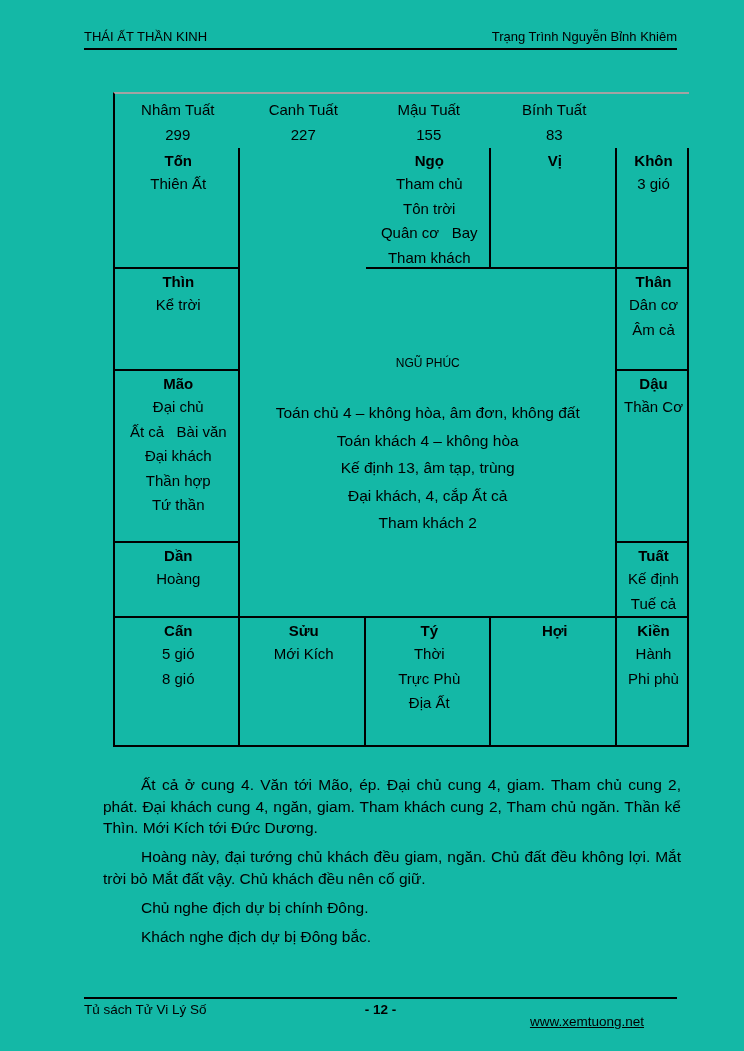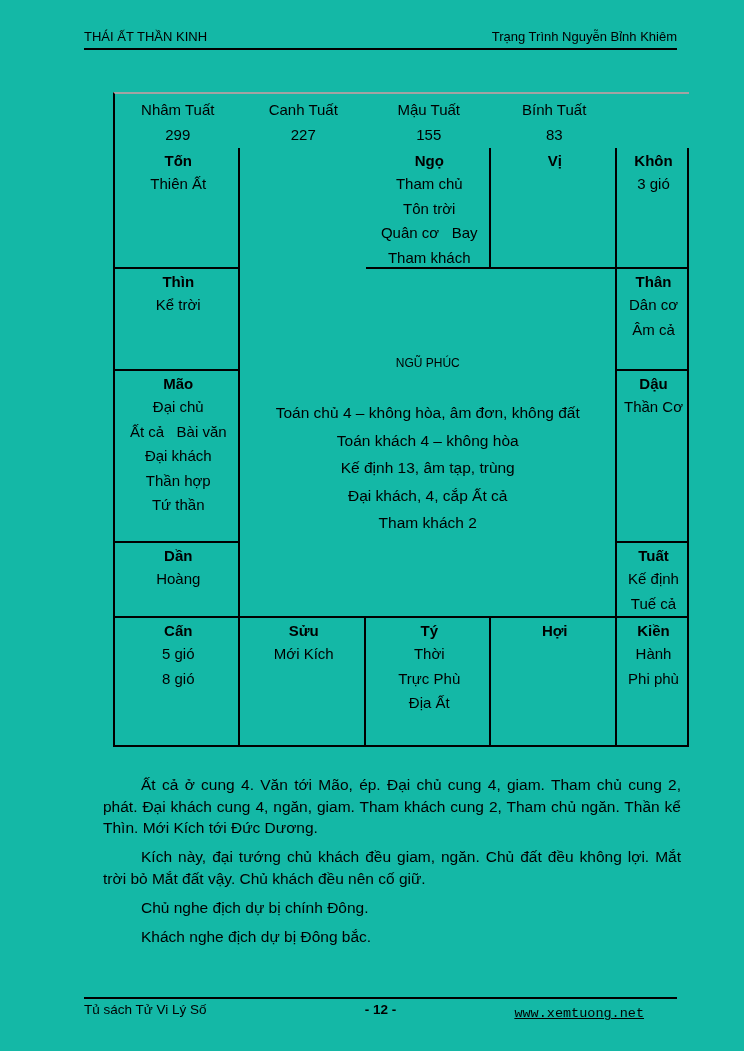--- a/index.html
+++ b/index.html
@@ -33,21 +33,21 @@
   .center-cell { grid-column:2 / span 3; grid-row:3 / span 3; text-align:center; padding:84px 4px 0 4px; }
   .center-title { line-height:20px; font-size:12px; }
   .center-lines { margin-top:26px; }
   .center-line { line-height:27.5px; font-size:15.5px; white-space:pre-wrap; }
 
   .body-text { position:absolute; left:84px; top:774px; width:578px; font-size:15.5px; line-height:21.5px; text-align:justify;margin-left:19px; }
   .para { text-indent:38px; margin-bottom:7.5px; }
 
   .page-footer { position:absolute; left:84px; top:1002px; width:593px; height:20px; font-size:13.5px; }
   .footer-center { position:absolute; left:50%; top:0; transform:translateX(-50%);font-weight:bold; }
-  .footer-right { position:absolute; right:33px; top:4px;font-family:Liberation Mono, monospace; }
+  .footer-right { position:absolute; right:33px; top:12px; }
   .footer-right a { color:#000; text-decoration:underline; }
 </style>
 </head>
 <body>
 
 <div class="page">
 
   <div class="page-header">
     <span>THÁI ẤT THẦN KINH</span>
     <span>Trạng Trình Nguyễn Bỉnh Khiêm</span>
@@ -158,21 +158,21 @@
     <div class="cell c5 r6">
       <div class="cell-title">Kiền</div>
     <div class="cell-line">Hành</div>
         <div class="cell-line">Phi phù</div>
       </div>
 
   </div>
 
   <div class="body-text">
     <p class="para">Ất cả ở cung 4. Văn tới Mão, ép. Đại chủ cung 4, giam. Tham chủ cung 2, phát. Đại khách cung 4, ngăn, giam. Tham khách cung 2, Tham chủ ngăn. Thần kể Thìn. Mới Kích tới Đức Dương.</p>
-    <p class="para">Kích này, đại tướng chủ khách đều giam, ngăn. Chủ đất đều không lợi. Mắt trời bỏ Mắt đất vậy. Chủ khách đều nên cố giữ.</p>
+    <p class="para">Hoàng này, đại tướng chủ khách đều giam, ngăn. Chủ đất đều không lợi. Mắt trời bỏ Mắt đất vậy. Chủ khách đều nên cố giữ.</p>
     <p class="para">Chủ nghe địch dự bị chính Đông.</p>
     <p class="para">Khách nghe địch dự bị Đông bắc.</p>
   </div>
 
   <div class="rule footer-rule"></div>
   <div class="page-footer">
     <span>Tủ sách Tử Vi Lý Số</span>
     <span class="footer-center">- 12 -</span>
     <span class="footer-right"><a href="#">www.xemtuong.net</a></span>
   </div>

